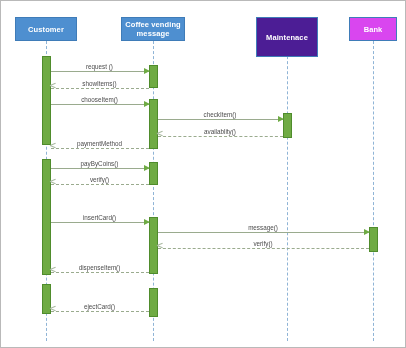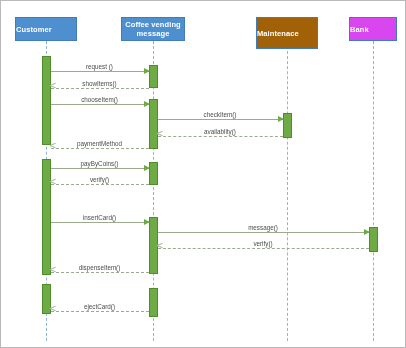--- a/index.html
+++ b/index.html
@@ -1,19 +1,19 @@
 <!DOCTYPE html>
 <html><head>
 <meta charset="utf-8">
 <style>
   html,body{margin:0;padding:0;}
   body{width:406px;height:348px;background:#ffffff;font-family:"Liberation Sans",sans-serif;overflow:hidden;}
   #diagram{position:relative;width:406px;height:348px;box-sizing:border-box;border:1px solid #b9b9b9;background:#fff;}
   .lifeline-dash{position:absolute;width:0;border-left:1px dashed #8fb4d6;}
-  .actor-box{position:absolute;box-sizing:border-box;background:#4e8fd0;border:1px solid #3f7cb8;color:#ffffff;font-weight:bold;font-size:7.5px;line-height:9px;display:flex;align-items:center;justify-content:flex-start;text-align:center;letter-spacing:.1px;}
+  .actor-box{position:absolute;box-sizing:border-box;background:#4e8fd0;border:1px solid #3f7cb8;color:#ffffff;font-weight:bold;font-size:7.5px;line-height:9px;display:flex;align-items:center;justify-content:center;text-align:center;letter-spacing:.1px;}
   .activation{position:absolute;box-sizing:border-box;background:#6fab44;border:1px solid #4f8c2c;}
   .msg{position:absolute;height:0;}
   .msg .line{position:absolute;left:0;top:0;width:100%;height:0;border-top:1px solid #9aab8e;}
   .msg.ret .line{border-top:1px dashed #9aab8e;}
   .msg .label{position:absolute;left:0;width:100%;text-align:center;font-size:6.3px;color:#4b4b4b;top:-8px;white-space:nowrap;}
   .msg .label span{background:#ffffff;padding:0 2px;}
   .arrowhead{position:absolute;top:-3.5px;width:0;height:0;}
   .arrowhead.solid-r{border-top:3.5px solid transparent;border-bottom:3.5px solid transparent;border-left:6px solid #6fab44;right:-1px;}
   .arrowhead.open-l{left:-1px;}
   .arrowhead.open-l:before,.arrowhead.open-l:after{content:"";position:absolute;width:6px;height:0;border-top:1px solid #a8b8a0;left:0;}
@@ -109,20 +109,20 @@
         <div class="label" style="color: rgb(75, 75, 75);"><span>ejectCard()</span></div>
       </div>
     </div>
   <div id="layer-actors">
       <div class="actor-box" style="left: 14px; top: 16px; width: 62px; height: 24px; background: rgb(78, 143, 208); border-color: rgb(63, 124, 184); color: rgb(255, 255, 255);">
         <span>Customer</span>
       </div>
       <div class="actor-box" style="left: 120px; top: 16px; width: 64px; height: 24px; background: rgb(78, 143, 208); border-color: rgb(63, 124, 184); color: rgb(255, 255, 255);">
         <span>Coffee vending message</span>
       </div>
-      <div class="actor-box" style="left: 255px; top: 16px; width: 62px; height: 32px; background: #a16207; border-color: rgb(63, 124, 184); color: rgb(255, 255, 255);">
+      <div class="actor-box" style="left: 255px; top: 16px; width: 62px; height: 40px; background: #4c1d95; border-color: rgb(63, 124, 184); color: rgb(255, 255, 255);">
         <span>Maintenace</span>
       </div>
       <div class="actor-box" style="left: 348px; top: 16px; width: 48px; height: 24px; background: #d946ef; border-color: rgb(63, 124, 184); color: rgb(255, 255, 255);">
         <span>Bank</span>
       </div>
     </div>
 </div>
 
 </body></html>

